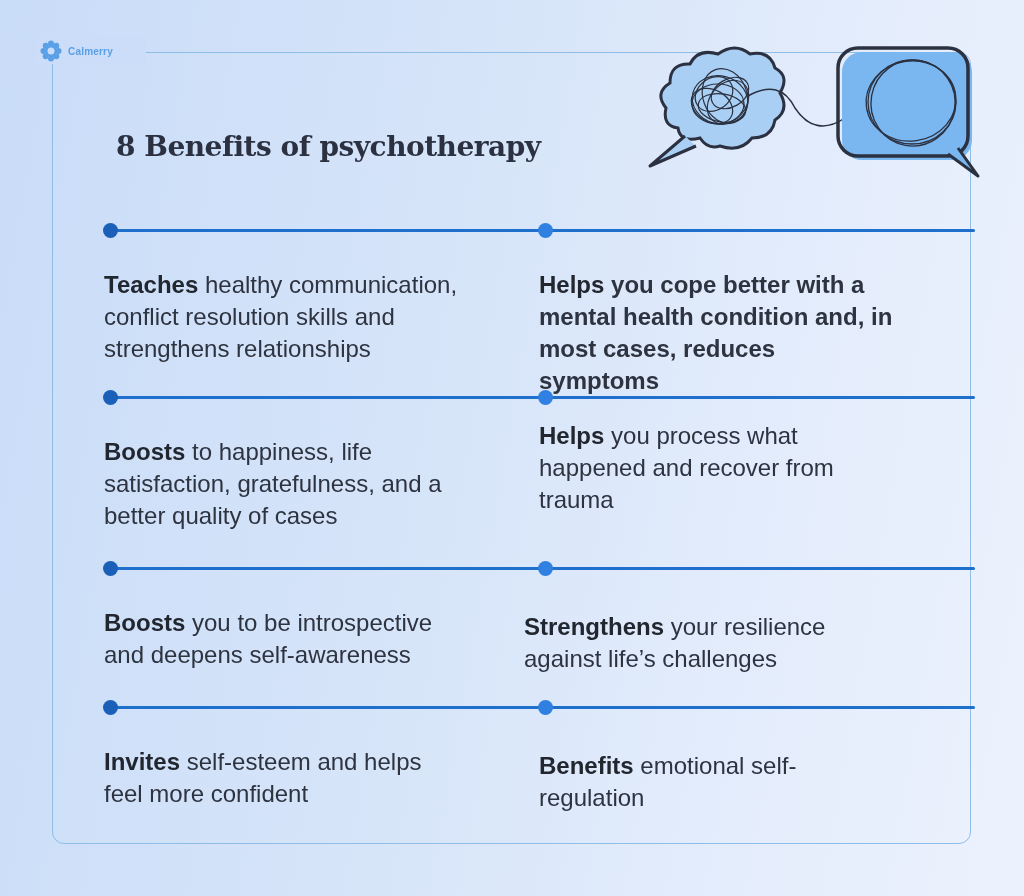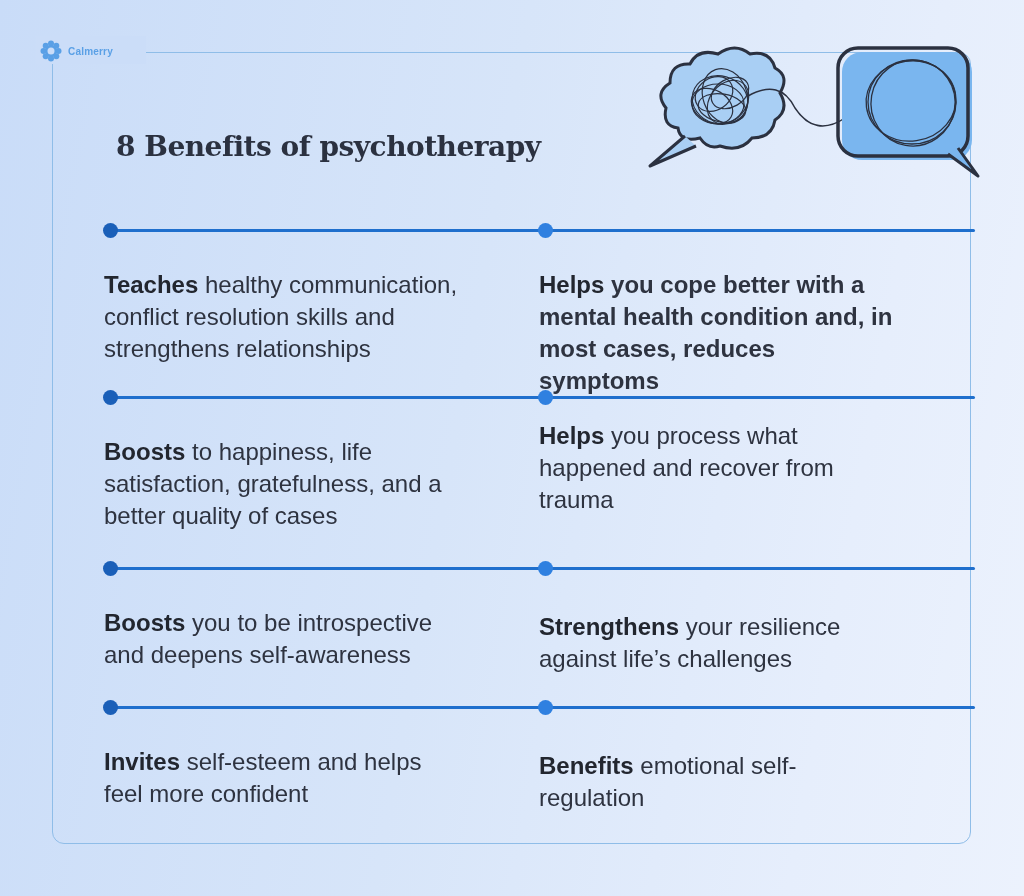--- a/index.html
+++ b/index.html
@@ -112,19 +112,19 @@
 <div class="row-line" style="left:110px; top:396px; width:865px;"></div>
 <div class="dot left" style="left:103px; top:390px;"></div>
 <div class="dot right" style="left:538px; top:390px;"></div>
 <div class="item" style="left:104px; top:416px;"><b>Boosts</b><span> to happiness, life satisfaction, gratefulness, and a better quality of cases</span></div>
 <div class="item" style="left:539px; top:400px; width:310px;"><b>Helps</b><span> you process what happened and recover from trauma</span></div>
 
 <div class="row-line" style="left:110px; top:567px; width:865px;"></div>
 <div class="dot left" style="left:103px; top:561px;"></div>
 <div class="dot right" style="left:538px; top:561px;"></div>
 <div class="item" style="left:104px; top:587px; width:330px;"><b>Boosts</b><span> you to be introspective and deepens self-awareness</span></div>
-<div class="item" style="left:539px; top:591px; width:310px;"><b>Strengthens</b><span> your resilience against life’s challenges</span></div>
+<div class="item" style="left:524px; top:591px; width:310px;"><b>Strengthens</b><span> your resilience against life’s challenges</span></div>
 
 <div class="row-line" style="left:110px; top:706px; width:865px;"></div>
 <div class="dot left" style="left:103px; top:700px;"></div>
 <div class="dot right" style="left:538px; top:700px;"></div>
 <div class="item" style="left:104px; top:726px; width:330px;"><b>Invites</b><span> self-esteem and helps feel more confident</span></div>
 <div class="item" style="left:539px; top:730px; width:280px;"><b>Benefits</b><span> emotional self-regulation</span></div>
 
 </body></html>

